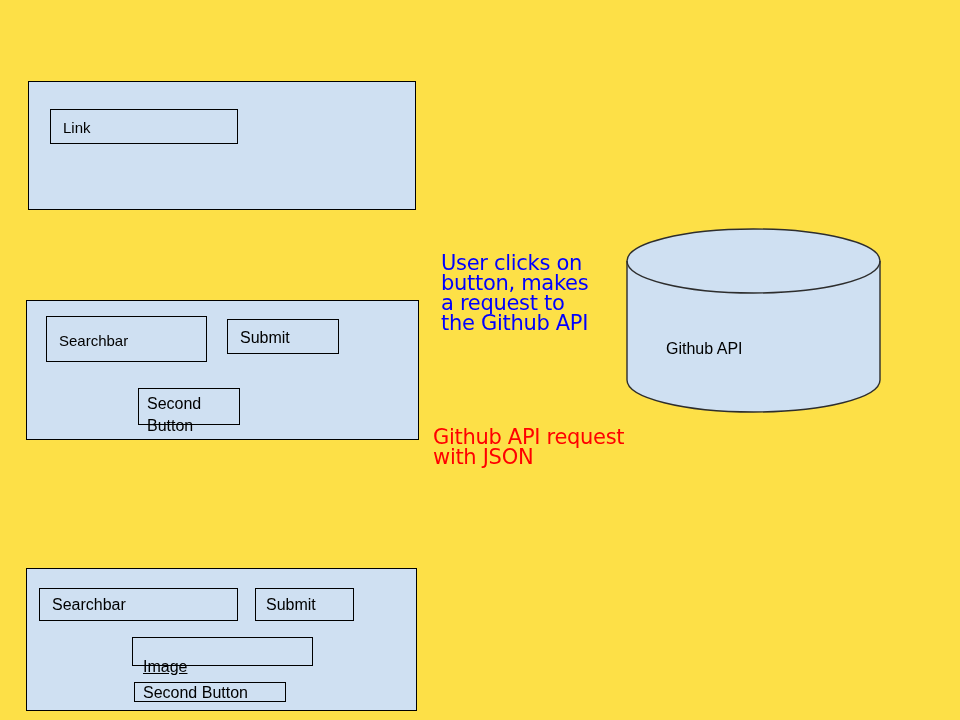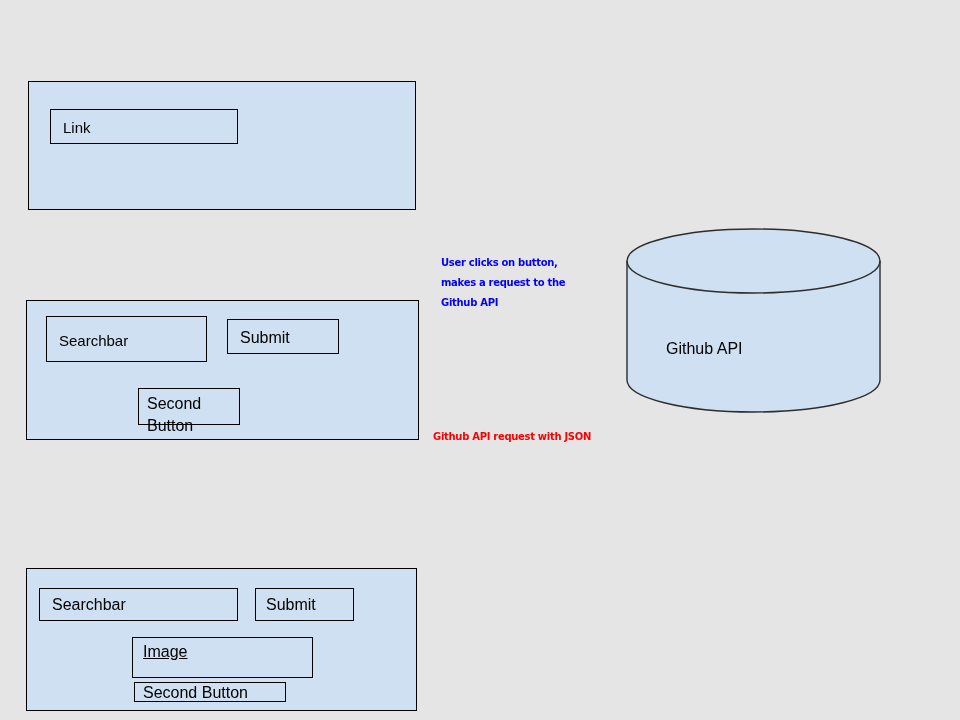--- a/index.html
+++ b/index.html
@@ -4,21 +4,21 @@
 <style>
   html, body {
     margin: 0;
     padding: 0;
     background: #000000;
   }
   #canvas {
     position: relative;
     width: 960px;
     height: 720px;
-    background: #e5e5e5;
+    background: #fde047;
     overflow: hidden;
     font-family: "Liberation Sans", sans-serif;
   }
 
   
   .panel {
     position: absolute;
     background: #cfe0f2;
     border: 1px solid #000000;
     box-sizing: border-box;
@@ -45,29 +45,29 @@
   #box-link        { left: 21px;  top: 27px;  width: 188px; height: 35px; font-size: 15px; padding-top: 7px; }
 
   
   #box-searchbar-2 { left: 19px;  top: 15px;  width: 161px; height: 46px; padding-top: 13px; }
   #box-submit-2    { left: 200px; top: 18px;  width: 112px; height: 35px; padding-top: 7px;  font-size: 16px; }
   #box-second-2    { left: 111px; top: 87px;  width: 102px; height: 37px; padding: 4px 0 0 8px; font-size: 16px; line-height: 22px; }
 
   
   #box-searchbar-3 { left: 12px;  top: 19px;  width: 199px; height: 33px; padding-top: 5px; font-size: 16px; }
   #box-submit-3    { left: 228px; top: 19px;  width: 99px;  height: 33px; padding-top: 5px; font-size: 16px; padding-left: 10px; }
-  #box-image-3     { left: 105px; top: 68px;  width: 181px; height: 41px; padding-top: 3px; font-size: 16px; padding-left: 10px; text-decoration: underline; }
+  #box-image-3     { left: 105px; top: 68px;  width: 181px; height: 29px; padding-top: 18px; font-size: 16px; padding-left: 10px; text-decoration: underline; }
   #box-second-3    { left: 107px; top: 113px; width: 152px; height: 20px; padding-top: 0px; font-size: 16px; padding-left: 8px; line-height: 20px; }
 
   
   .annotation {
     position: absolute;
     font-family: "DejaVu Sans", sans-serif;
-    font-weight: bold;
-    font-size: 10px;
+    font-weight: normal;
+    font-size: 21px;
     line-height: 20px;
     letter-spacing: -0.3px;
     white-space: pre-line;
   }
   #note-request  { left: 441px; top: 253px; width: 152px; color: #0000ff; }
   #note-response { left: 433px; top: 427px; width: 225px; color: #ff0000; }
 
   
   #cylinder {
     position: absolute;

